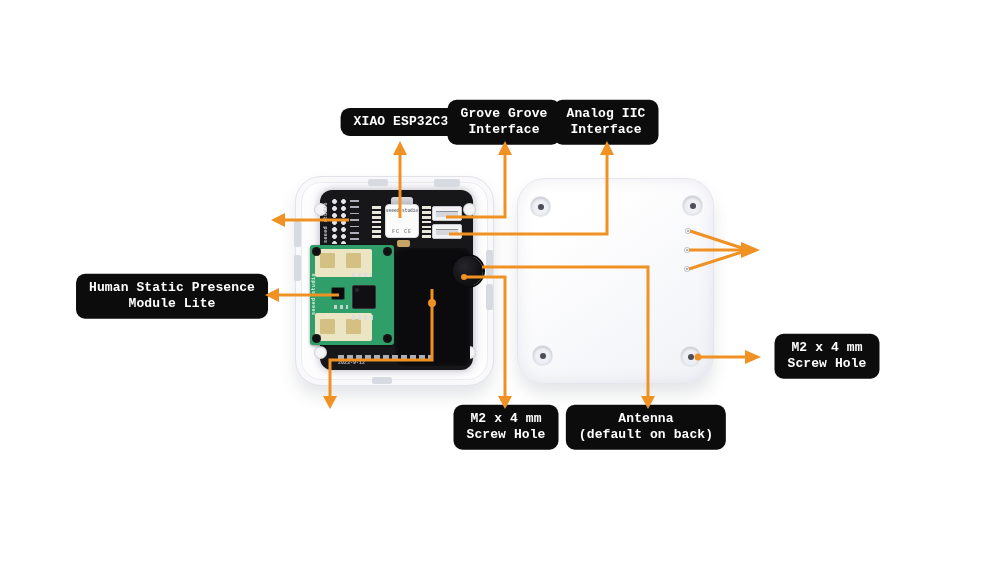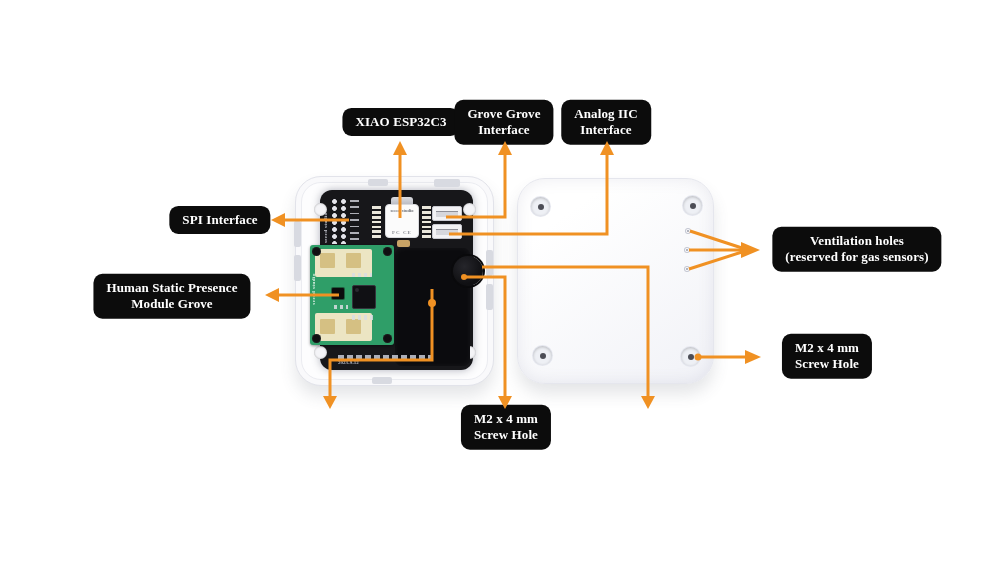--- a/index.html
+++ b/index.html
@@ -1,18 +1,18 @@
 <!DOCTYPE html>
 <html><head>
 <meta charset="utf-8">
 <style>
   html,body{margin:0;padding:0;background:#ffffff;}
   #stage{
     position:relative;width:1000px;height:563px;background:#ffffff;overflow:hidden;
-    font-family:Liberation Serif, serif;
+    font-family:Liberation Mono, monospace;
   }
   
   .lbl{
     position:absolute;transform:translate(-50%,-50%);
     background:#0c0c0c;color:#ffffff;border-radius:9px;
     font-size:13px;font-weight:700;line-height:1.25;text-align:center;
     padding:6px 13px;white-space:pre;letter-spacing:.1px;
   }
   
   .case-left{
@@ -237,22 +237,21 @@
       <circle cx="432" cy="303" r="4"></circle>
       <circle cx="464" cy="277" r="3"></circle>
     </g>
   </svg>
 
   <div class="lbl" style="left:401px;top:122px;">XIAO ESP32C3</div>
   <div class="lbl" style="left:504px;top:122px;">Grove Grove
 Interface</div>
   <div class="lbl" style="left:606px;top:122px;">Analog IIC
 Interface</div>
-  <div class="lbl" style="left:220px;top:220px;">SPI Interface</div>
   <div class="lbl" style="left:172px;top:296px;">Human Static Presence
-Module Grove</div>
-  <div class="lbl" style="left:857px;top:249px;">Ventilation holes
-(reserved for gas sensors)</div>
+Module Lite</div>
   <div class="lbl" style="left:827px;top:356px;">M2 x 4 mm
 Screw Hole</div>
   <div class="lbl" style="left:506px;top:427px;">M2 x 4 mm
 Screw Hole</div>
+  <div class="lbl" style="left:646px;top:427px;">Antenna
+(default on back)</div>
 </div>
 
 </body></html>

